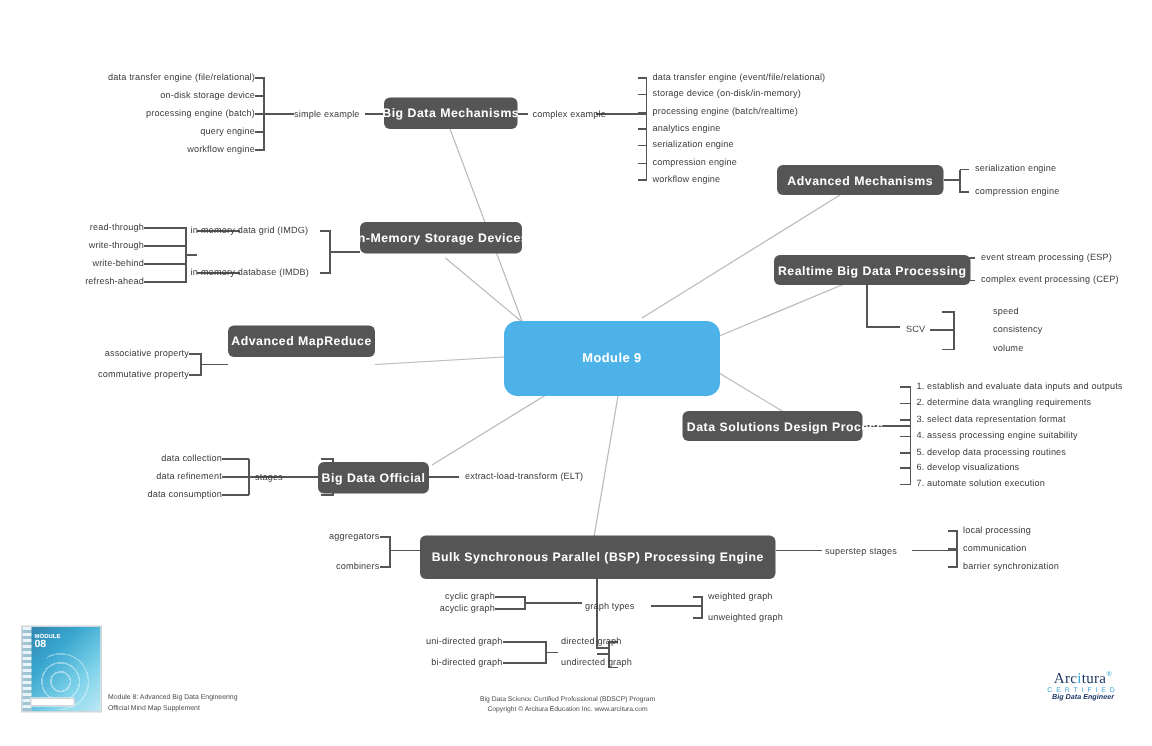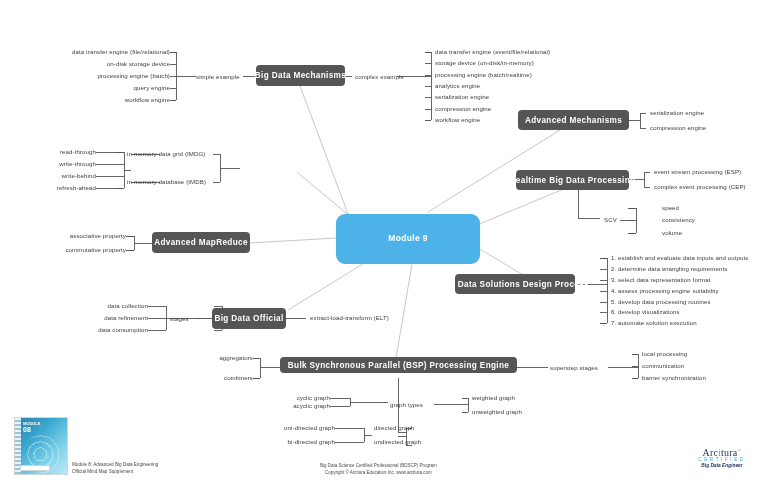--- a/index.html
+++ b/index.html
@@ -210,39 +210,42 @@
   <div class="leaf" style="left:435px; top:94px;">serialization engine</div>
   <div class="leaf" style="left:435px; top:106px;">compression engine</div>
   <div class="leaf" style="left:435px; top:117px;">workflow engine</div>
 
   <div class="node" style="left:518px; top:110px; width:111px; height:20px;">
     <span>Advanced Mechanisms</span>
   </div>
   <div class="leaf" style="left:650px; top:110px;">serialization engine</div>
   <div class="leaf" style="left:650px; top:125px;">compression engine</div>
 
+  <div class="node" style="left:240px; top:148px; width:108px; height:21px;">
+    <span>In-Memory Storage Devices</span>
+  </div>
   <div class="leaf" style="left:127px; top:151px;">in-memory data grid (IMDG)</div>
   <div class="leaf" style="left:127px; top:179px;">in-memory database (IMDB)</div>
 
   <div class="leaf r" style="left:36px; top:149px; width:60px; text-align:right;">read-through</div>
   <div class="leaf r" style="left:36px; top:161px; width:60px; text-align:right;">write-through</div>
   <div class="leaf r" style="left:36px; top:173px; width:60px; text-align:right;">write-behind</div>
   <div class="leaf r" style="left:36px; top:185px; width:60px; text-align:right;">refresh-ahead</div>
 
-  <div class="node" style="left:516px; top:170px; width:113px; height:20px;">
+  <div class="node" style="left:516px; top:170px; width:131px; height:20px;">
     <span>Realtime Big Data Processing</span>
   </div>
   <div class="leaf" style="left:654px; top:169px;">event stream processing (ESP)</div>
   <div class="leaf" style="left:654px; top:184px;">complex event processing (CEP)</div>
   <div class="mid" style="left:604px; top:216px;">SCV</div>
   <div class="leaf" style="left:662px; top:205px;">speed</div>
   <div class="leaf" style="left:662px; top:217px;">consistency</div>
   <div class="leaf" style="left:662px; top:230px;">volume</div>
 
-  <div class="node" style="left:152px; top:232px; width:98px; height:21px;">
+  <div class="node" style="left:152px; top:217px; width:98px; height:21px;">
     <span>Advanced MapReduce</span>
   </div>
   <div class="leaf r" style="left:46px; top:233px; width:80px; text-align:right;">associative property</div>
   <div class="leaf r" style="left:46px; top:247px; width:80px; text-align:right;">commutative property</div>
 
   <div class="node" style="left:455px; top:274px; width:120px; height:20px;">
     <span>Big Data Solutions Design Process</span>
   </div>
   <div class="leaf" style="left:611px; top:255px;">1. establish and evaluate data inputs and outputs</div>
   <div class="leaf" style="left:611px; top:266px;">2. determine data wrangling requirements</div>
@@ -254,21 +257,21 @@
 
   <div class="node" style="left:212px; top:308px; width:74px; height:21px;">
     <span>Big Data Official</span>
   </div>
   <div class="mid" style="left:170px; top:315px;">stages</div>
   <div class="leaf r" style="left:78px; top:303px; width:70px; text-align:right;">data collection</div>
   <div class="leaf r" style="left:78px; top:315px; width:70px; text-align:right;">data refinement</div>
   <div class="leaf r" style="left:78px; top:327px; width:70px; text-align:right;">data consumption</div>
   <div class="leaf" style="left:310px; top:315px;">extract-load-transform (ELT)</div>
 
-  <div class="node" style="left:280px; top:357px; width:237px; height:16px;">
+  <div class="node" style="left:280px; top:357px; width:237px; height:29px;">
     <span>Bulk Synchronous Parallel (BSP) Processing Engine</span>
   </div>
   <div class="leaf r" style="left:203px; top:355px; width:50px; text-align:right;">aggregators</div>
   <div class="leaf r" style="left:203px; top:375px; width:50px; text-align:right;">combiners</div>
 
   <div class="mid" style="left:550px; top:364px;">superstep stages</div>
   <div class="leaf" style="left:642px; top:351px;">local processing</div>
   <div class="leaf" style="left:642px; top:363px;">communication</div>
   <div class="leaf" style="left:642px; top:375px;">barrier synchronization</div>
 

